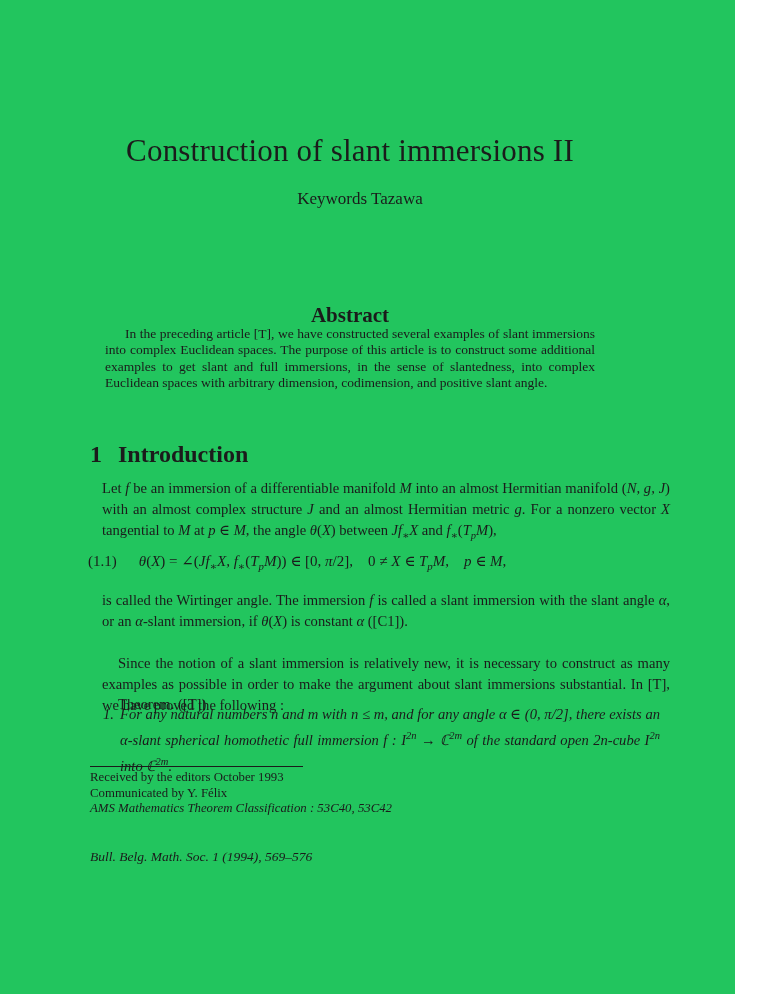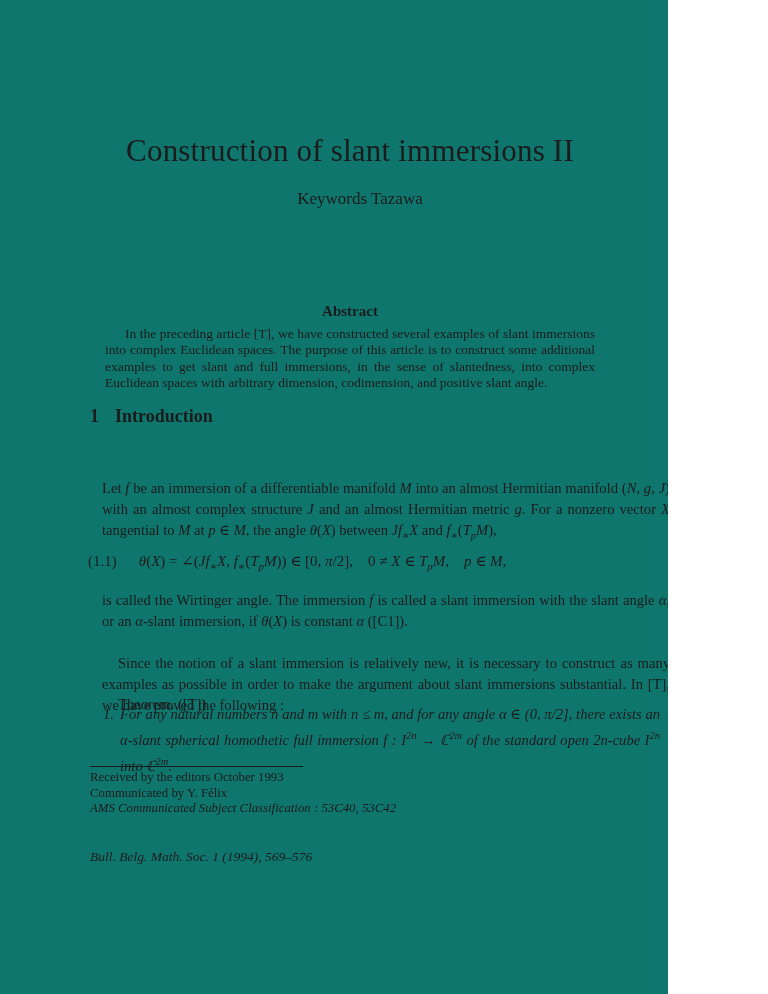--- a/index.html
+++ b/index.html
@@ -1,26 +1,26 @@
 <!DOCTYPE html>
 <html><head>
 <meta charset="utf-8">
 <style>
   html,body{margin:0;padding:0;background:#ffffff;}
   .page{
-    position:relative;width:668px;height:994px;background:#0f766e;
+    position:relative;width:735px;height:994px;background:#22c55e;
     color:#1b1b1b;font-family:"Liberation Serif","DejaVu Serif",serif;
     overflow:hidden;
   }
   .abs{position:absolute;}
   .paper-title{top:112px;left:66px;width:568px;text-align:center;font-size:31px;font-weight:400;letter-spacing:0.2px;}
   .paper-author{top:189px;left:76px;width:568px;text-align:center;font-size:17px;}
-  .abstract-heading{top:303px;left:105px;width:490px;text-align:center;font-size:15px;font-weight:700;}
+  .abstract-heading{top:303px;left:105px;width:490px;text-align:center;font-size:21px;font-weight:700;}
   .abstract-body{top:326px;left:105px;width:490px;font-size:13.5px;line-height:16.4px;text-align:justify;text-indent:20px;}
-  .section-heading{top:406px;left:90px;width:568px;font-size:18px;font-weight:700;}
+  .section-heading{top:441px;left:90px;width:568px;font-size:24px;font-weight:700;}
   .section-number{margin-right:16px;}
   .body-par{left:90px;width:568px;font-size:14.6px;line-height:21px;text-align:justify;margin:12px;}
   .p1{top:466px;}
   .equation-line{top:551px;left:88px;width:572px;font-size:15px;line-height:21px;white-space:nowrap;}
   .eq-number{margin-right:22px;}
   .p2{top:578px;}
   .p3{top:641px;text-indent:16px;}
   .theorem-label{top:682px;text-indent:16px;}
   .theorem-item{top:704px;left:120px;width:540px;font-size:14.6px;line-height:21px;font-style:italic;text-align:justify;}
   .theorem-marker{position:absolute;left:-17px;top:0;font-style:italic;}
@@ -65,18 +65,18 @@
 
   <div class="abs theorem-item">
     <span class="theorem-marker">1.</span><span><span>For any natural numbers n and m with n ≤ m, and for any angle α ∈ (0, π/2], there exists an α-slant spherical homothetic full immersion f : I</span><span class="s-sup">2n</span><span> → ℂ</span><span class="s-sup">2m</span><span> of the standard open 2n-cube I</span><span class="s-sup">2n</span><span> into ℂ</span><span class="s-sup">2m</span><span>.</span></span>
   </div>
 
   <div class="abs footnote-rule"></div>
 
   <div class="abs footnotes">
     <div>Received by the editors October 1993</div>
     <div>Communicated by Y. Félix</div>
-    <div class="fn-italic">AMS Communicated Subject Classification : 53C40, 53C42</div>
+    <div class="fn-italic">AMS Mathematics Theorem Classification : 53C40, 53C42</div>
   </div>
 
   <div class="abs page-footer">Bull. Belg. Math. Soc. 1 (1994), 569–576</div>
 
 </div>
 
 </body></html>

